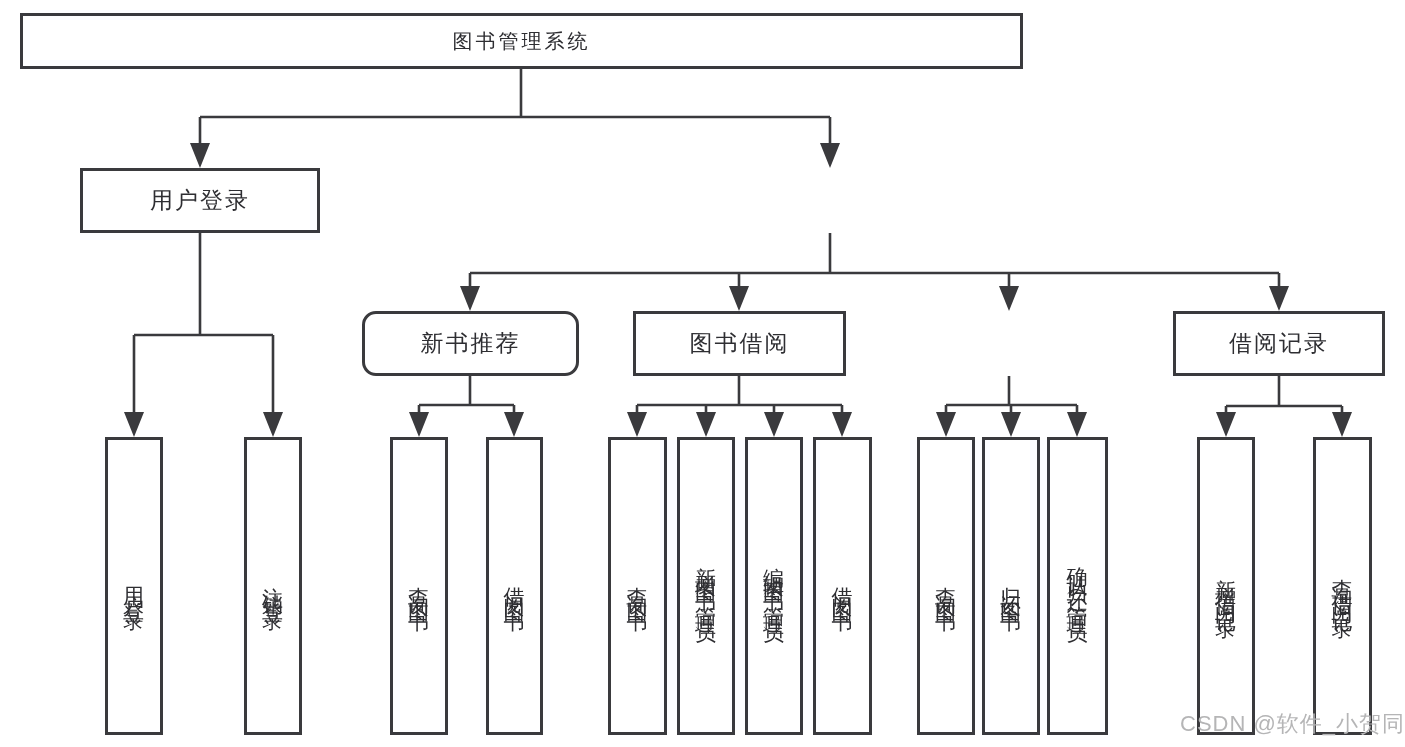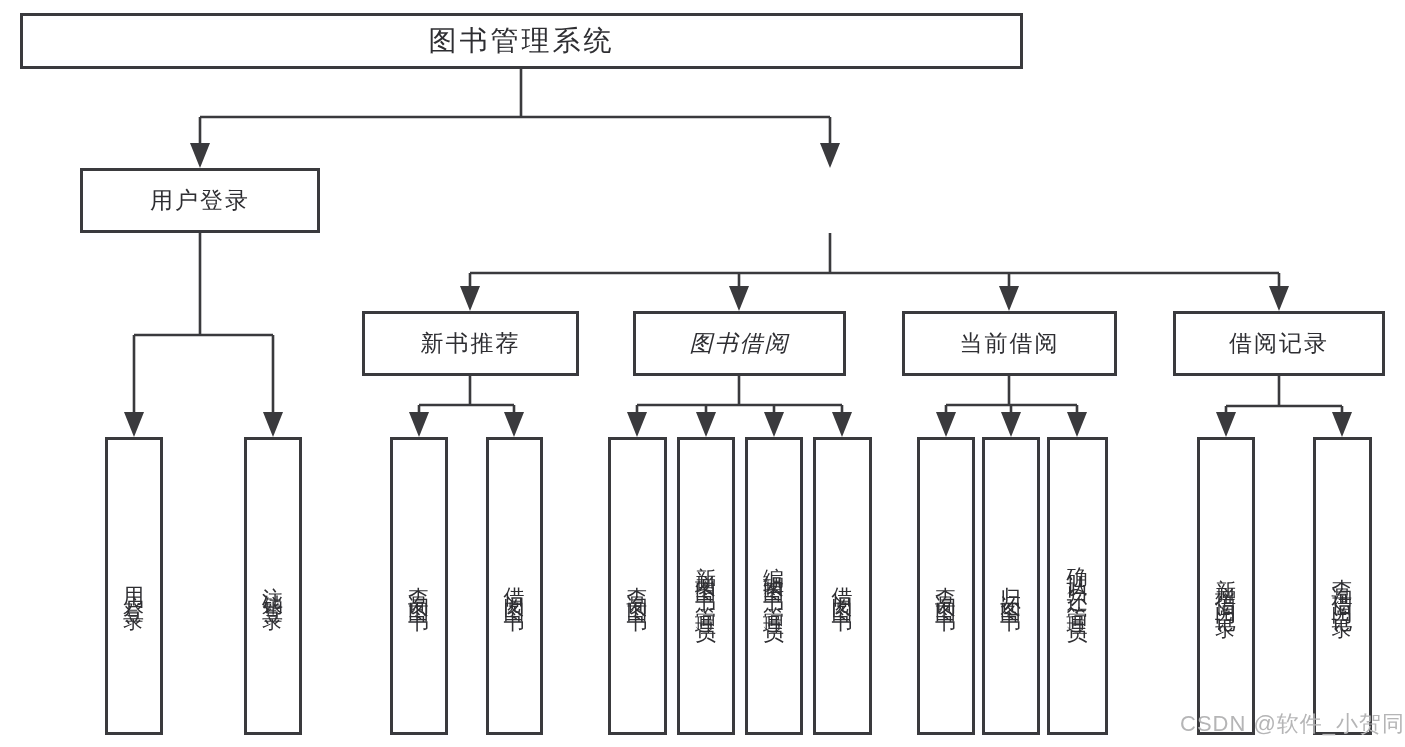--- a/index.html
+++ b/index.html
@@ -27,21 +27,21 @@
     justify-content:center;
     z-index:2;
   }
   .hbox span{
     font-size:23px;
     letter-spacing:2px;
     white-space:nowrap;
     color:var(--text);
   }
   .rootbox span{
-    font-size:28px;
+    font-size:20px;
     letter-spacing:3px;
   }
   .leaf span{
     writing-mode:vertical-lr;
     text-orientation:mixed;
     font-size:21px;
     letter-spacing:8px;
     line-height:1;
     color:var(--text);
   }
@@ -113,28 +113,25 @@
   </svg>
 
   <div class="box hbox rootbox" style="left:20px;top:13px;width:1003px;height:56px;">
     <span>图书管理系统</span>
   </div>
 
   <div class="box hbox" style="left:80px;top:168px;width:240px;height:65px;">
     <span>用户登录</span>
   </div>
 
-  <div class="box hbox" style="left:362px;top:311px;width:217px;height:65px;">
+  <div class="box hbox" style="left:362px;top:311px;width:217px;height:65px;border-radius:14px;">
     <span>新书推荐</span>
   </div>
-  <div class="box hbox" style="left:633px;top:311px;width:213px;height:65px;font-style:italic;">
+  <div class="box hbox" style="left:633px;top:311px;width:213px;height:65px;">
     <span>图书借阅</span>
-  </div>
-  <div class="box hbox" style="left:902px;top:311px;width:215px;height:65px;">
-    <span>当前借阅</span>
   </div>
   <div class="box hbox" style="left:1173px;top:311px;width:212px;height:65px;">
     <span>借阅记录</span>
   </div>
 
   <div class="box leaf" style="left:105px;top:437px;width:58px;height:298px;">
     <span>用户登录</span>
   </div>
   <div class="box leaf" style="left:244px;top:437px;width:58px;height:298px;">
     <span>注销登录</span>

